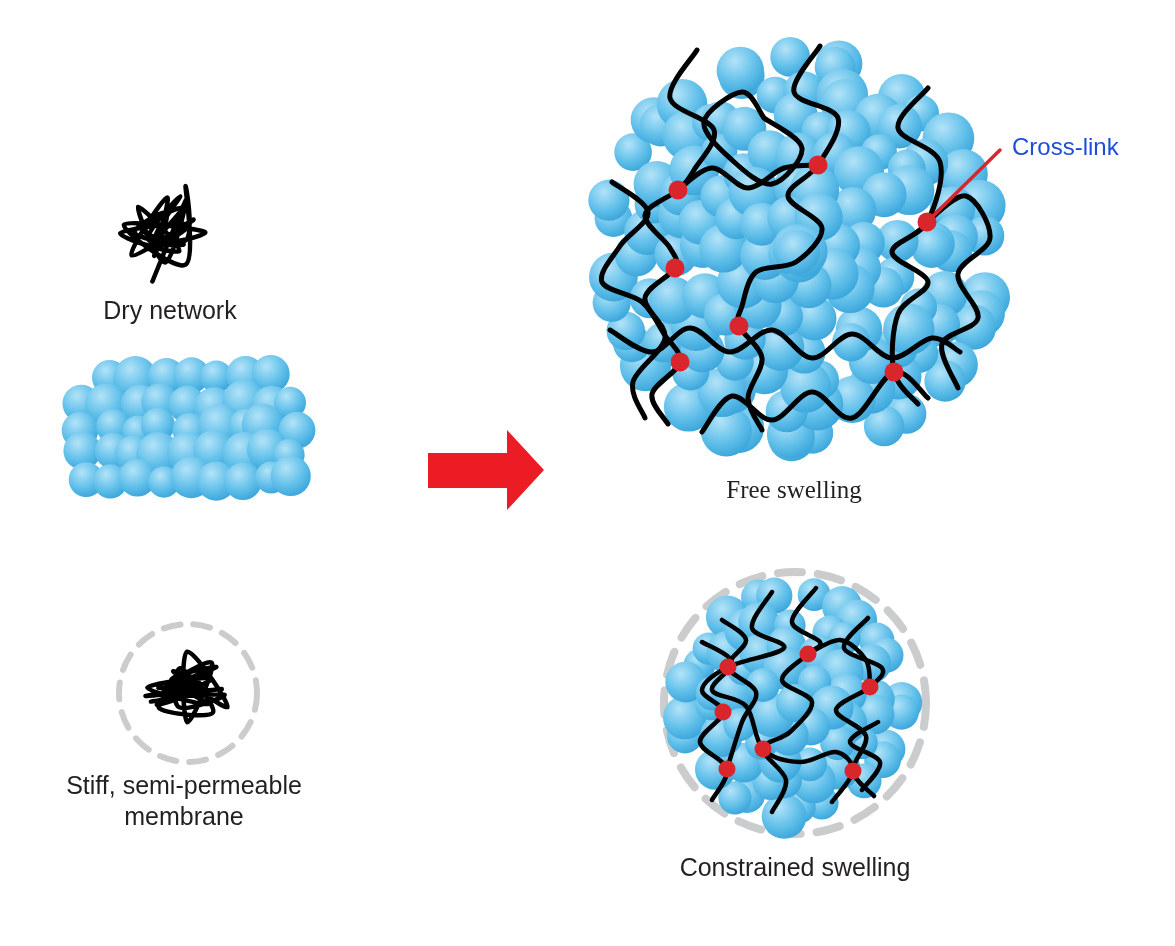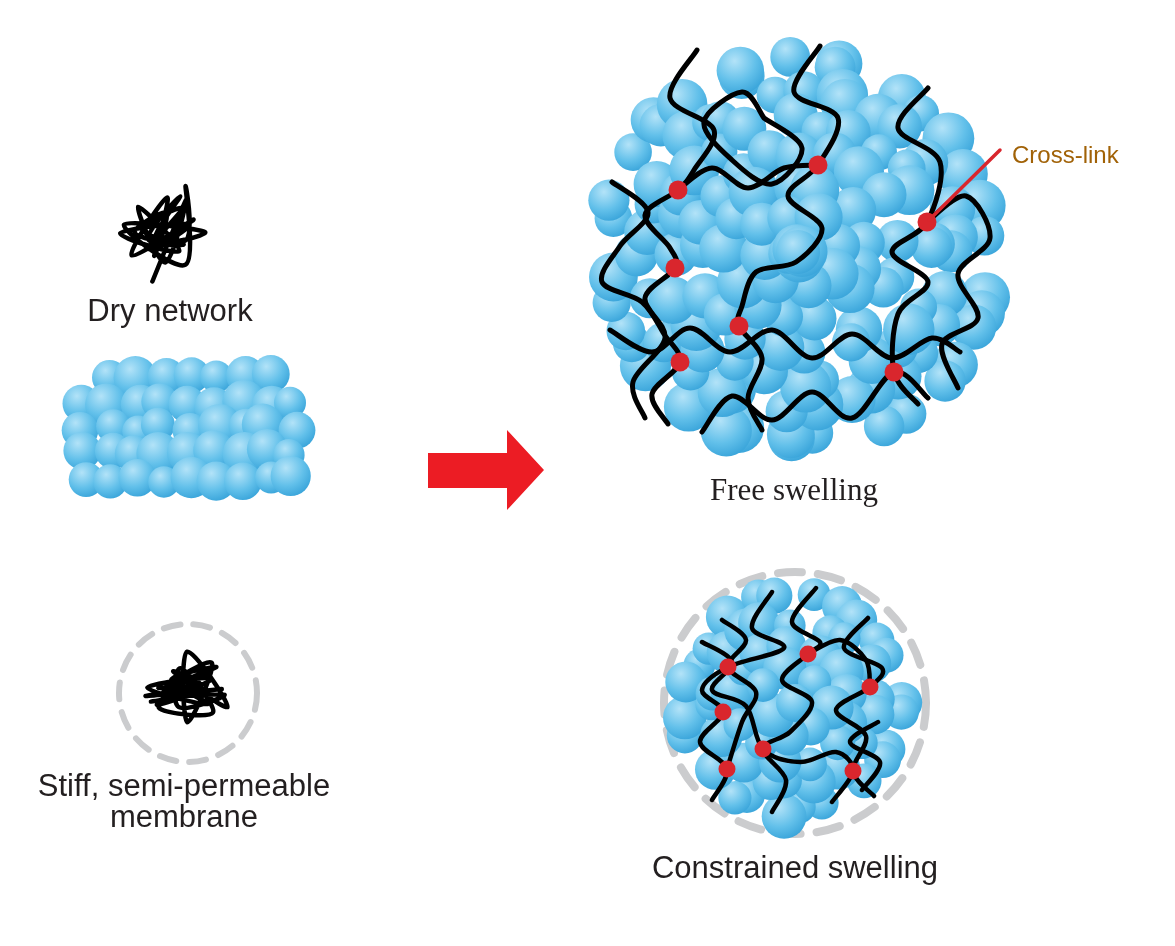--- a/index.html
+++ b/index.html
@@ -5,21 +5,21 @@
   html,body{margin:0;padding:0;background:#ffffff;}
   .canvas{
     position:relative;
     width:1175px;height:946px;
     background:#ffffff;
     overflow:hidden;
     font-family:"Liberation Sans", sans-serif;
   }
   .lbl{
     position:absolute;
-    font-size:31px;
+    font-size:25px;
     line-height:31px;
     color:#231F20;
     text-align:center;
     white-space:pre-line;
     user-select:none;
   }
   .lbl-left{text-align:left;font-size:24px;}
   svg{position:absolute;left:0;top:0;}
 </style>
 </head>
@@ -344,14 +344,14 @@
   <div class="lbl" style="left: 60px; top: 295px; width: 220px; color: rgb(35, 31, 32);">Dry network</div>
 
 
   <div class="lbl" style="left: 14px; top: 770px; width: 340px; color: rgb(35, 31, 32);">Stiff, semi-permeable
 membrane</div>
 
   <div class="lbl" style="left: 663px; top: 474px; width: 262px; color: rgb(35, 31, 32); font-family: Liberation Serif, serif;">Free swelling</div>
 
   <div class="lbl" style="left: 624px; top: 852px; width: 342px; color: rgb(35, 31, 32);">Constrained swelling</div>
 
-  <div class="lbl lbl-left" style="left: 1012px; top: 131px; width: 160px; color: #a16207; margin-top: 8px;">Cross-link</div>
+  <div class="lbl lbl-left" style="left: 1012px; top: 131px; width: 160px; color: #1d4ed8;">Cross-link</div>
 </div>
 
 </body></html>

